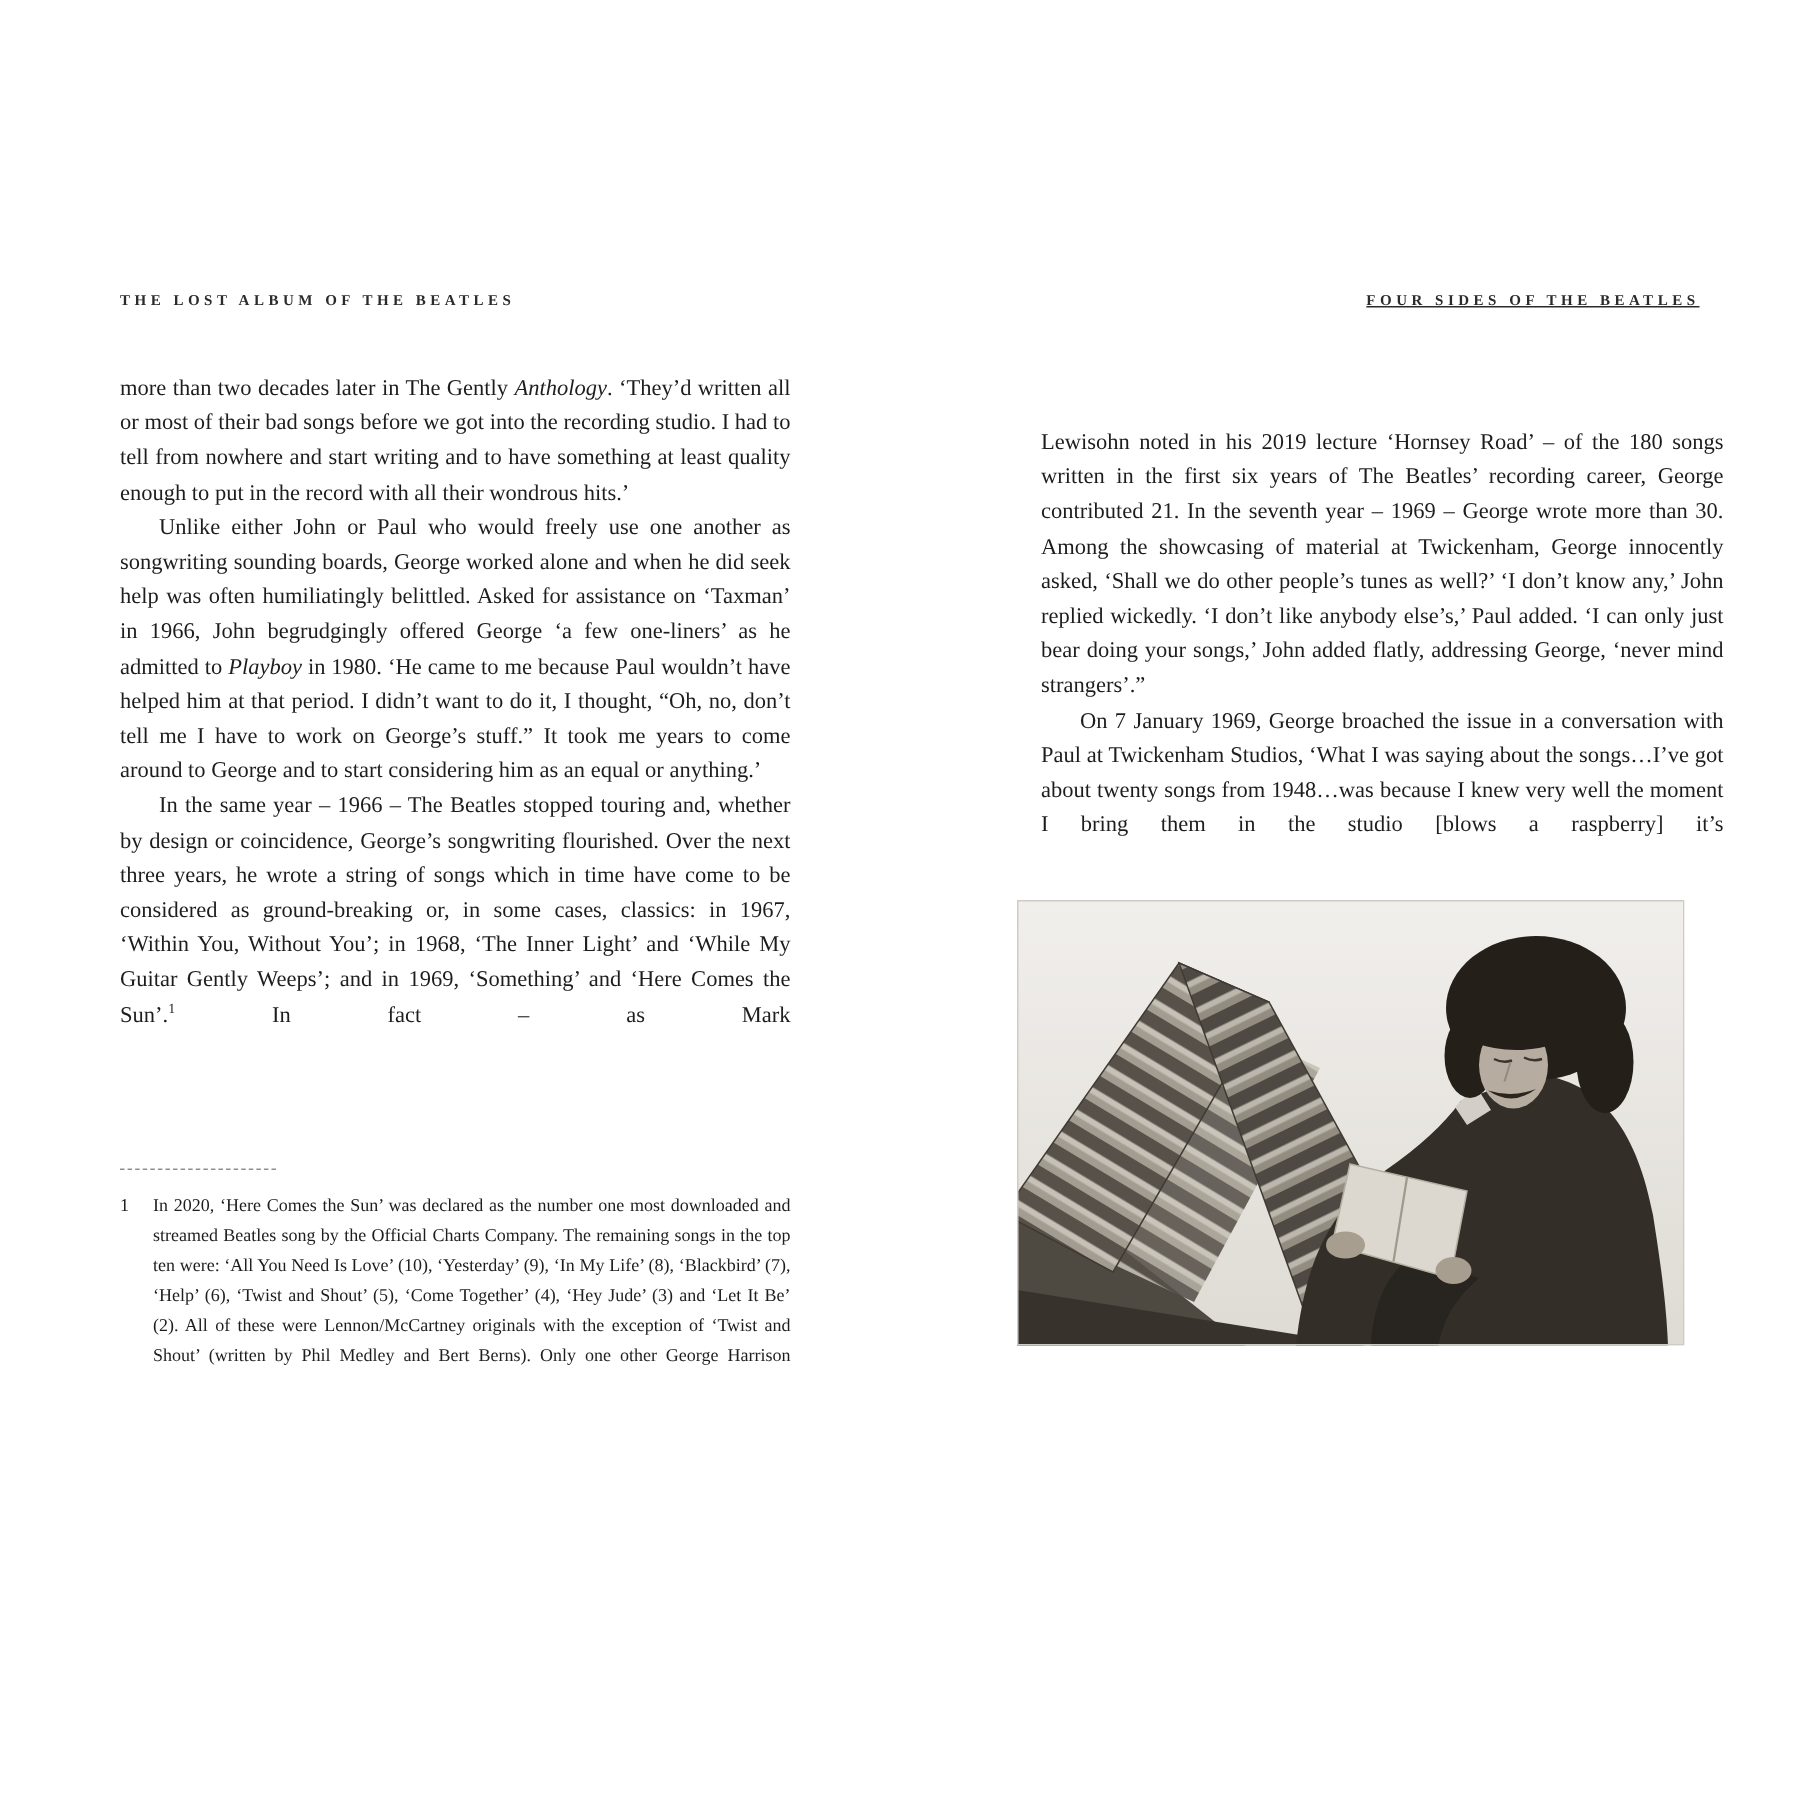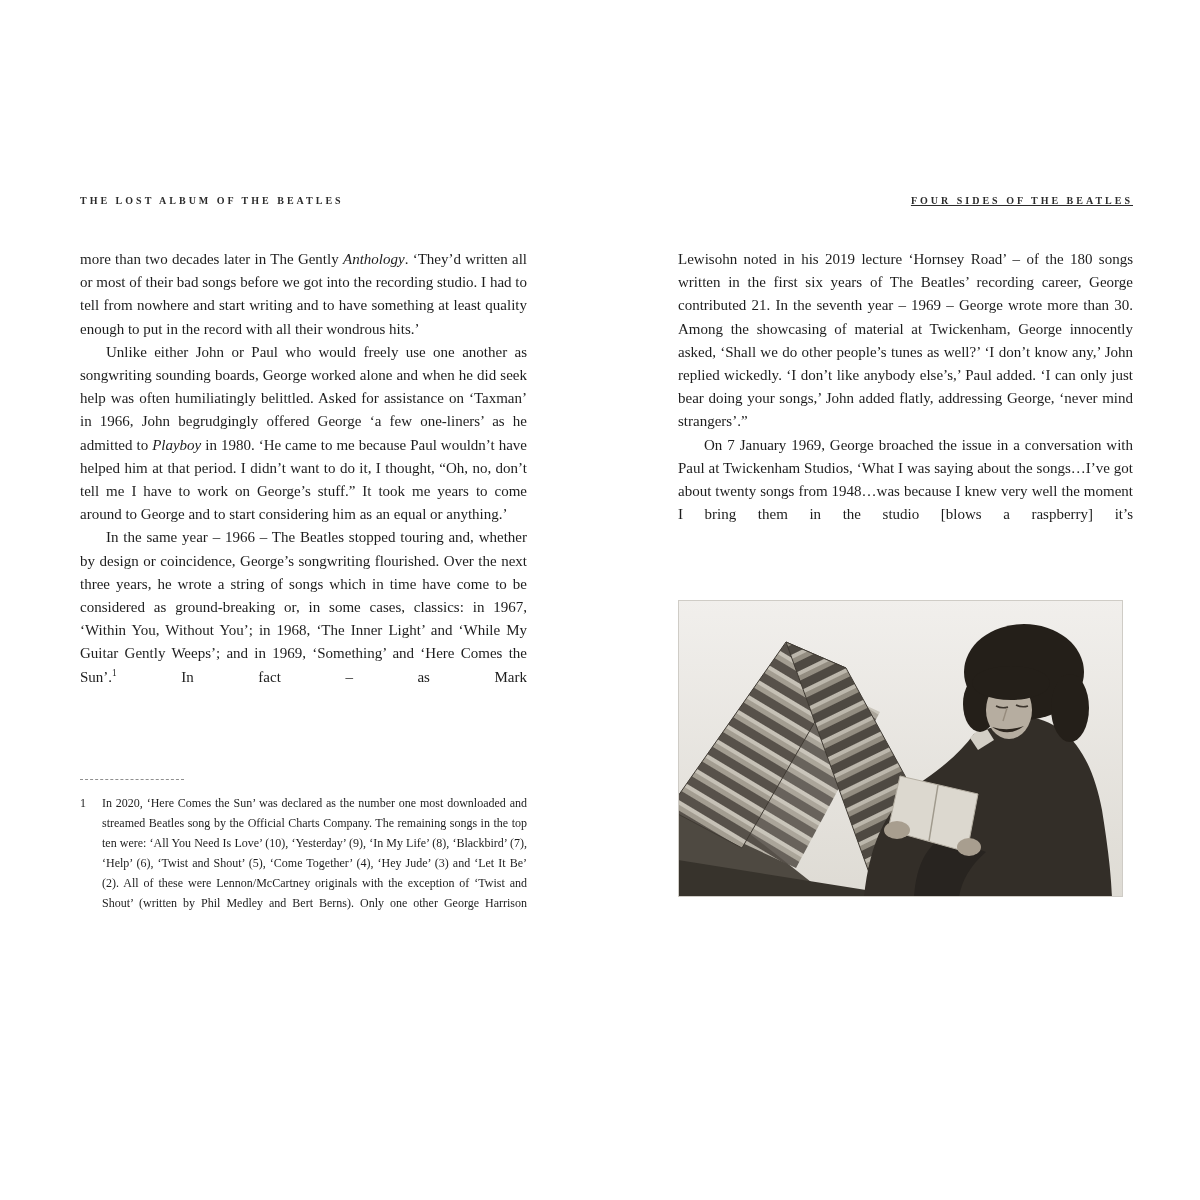--- a/index.html
+++ b/index.html
@@ -25,21 +25,21 @@
   .running-header.right { right: 67px; text-decoration: underline; }
 
   .body-col {
     position: absolute;
     top: 248px;
     text-align: justify;
     font-size: 15px;
     line-height: 23.2px;
   }
   .col-left  { left: 80px;  width: 447px; }
-  .col-right { left: 678px; width: 455px; }
+  .col-right { left: 694px; width: 455px; margin-top: 36px; }
   .body-col p { margin: 0; }
   .body-col p.indent { text-indent: 26px; }
   .body-col p.cont { text-align-last: justify; }
   sup { font-size: 0.62em; line-height: 0; vertical-align: super; }
 
   .footnote {
     position: absolute;
     left: 80px;
     top: 779px;
     width: 447px;

